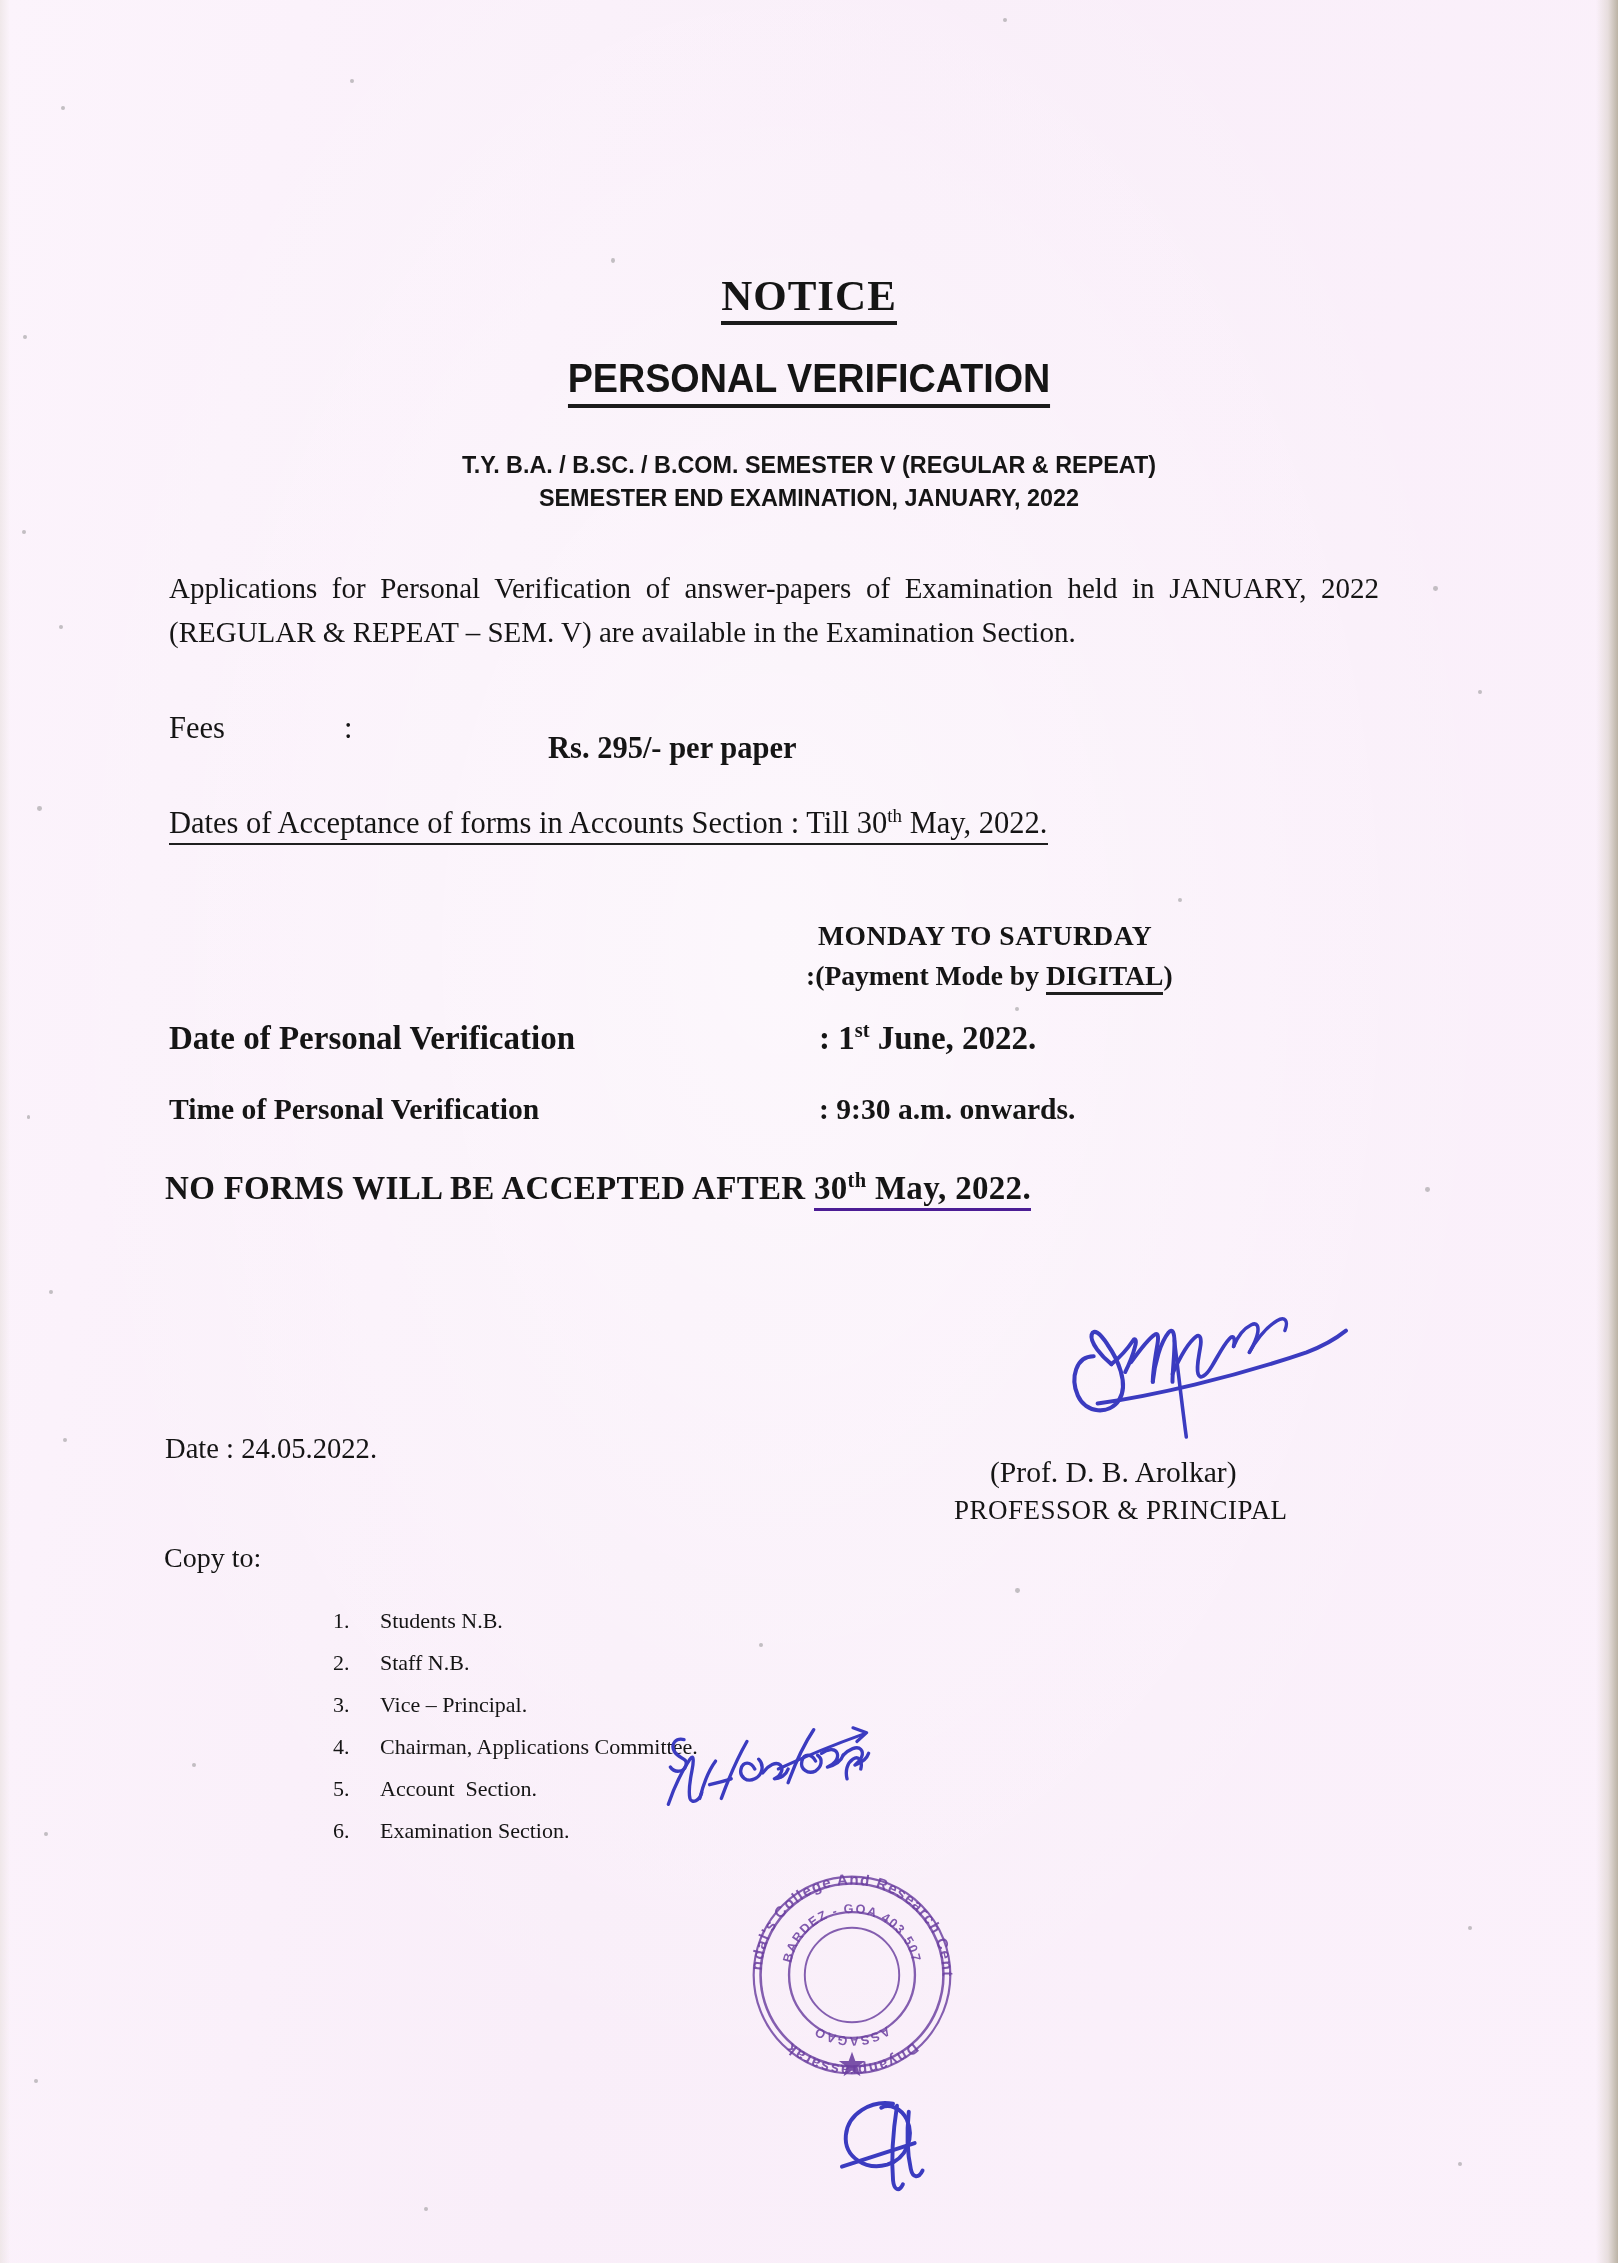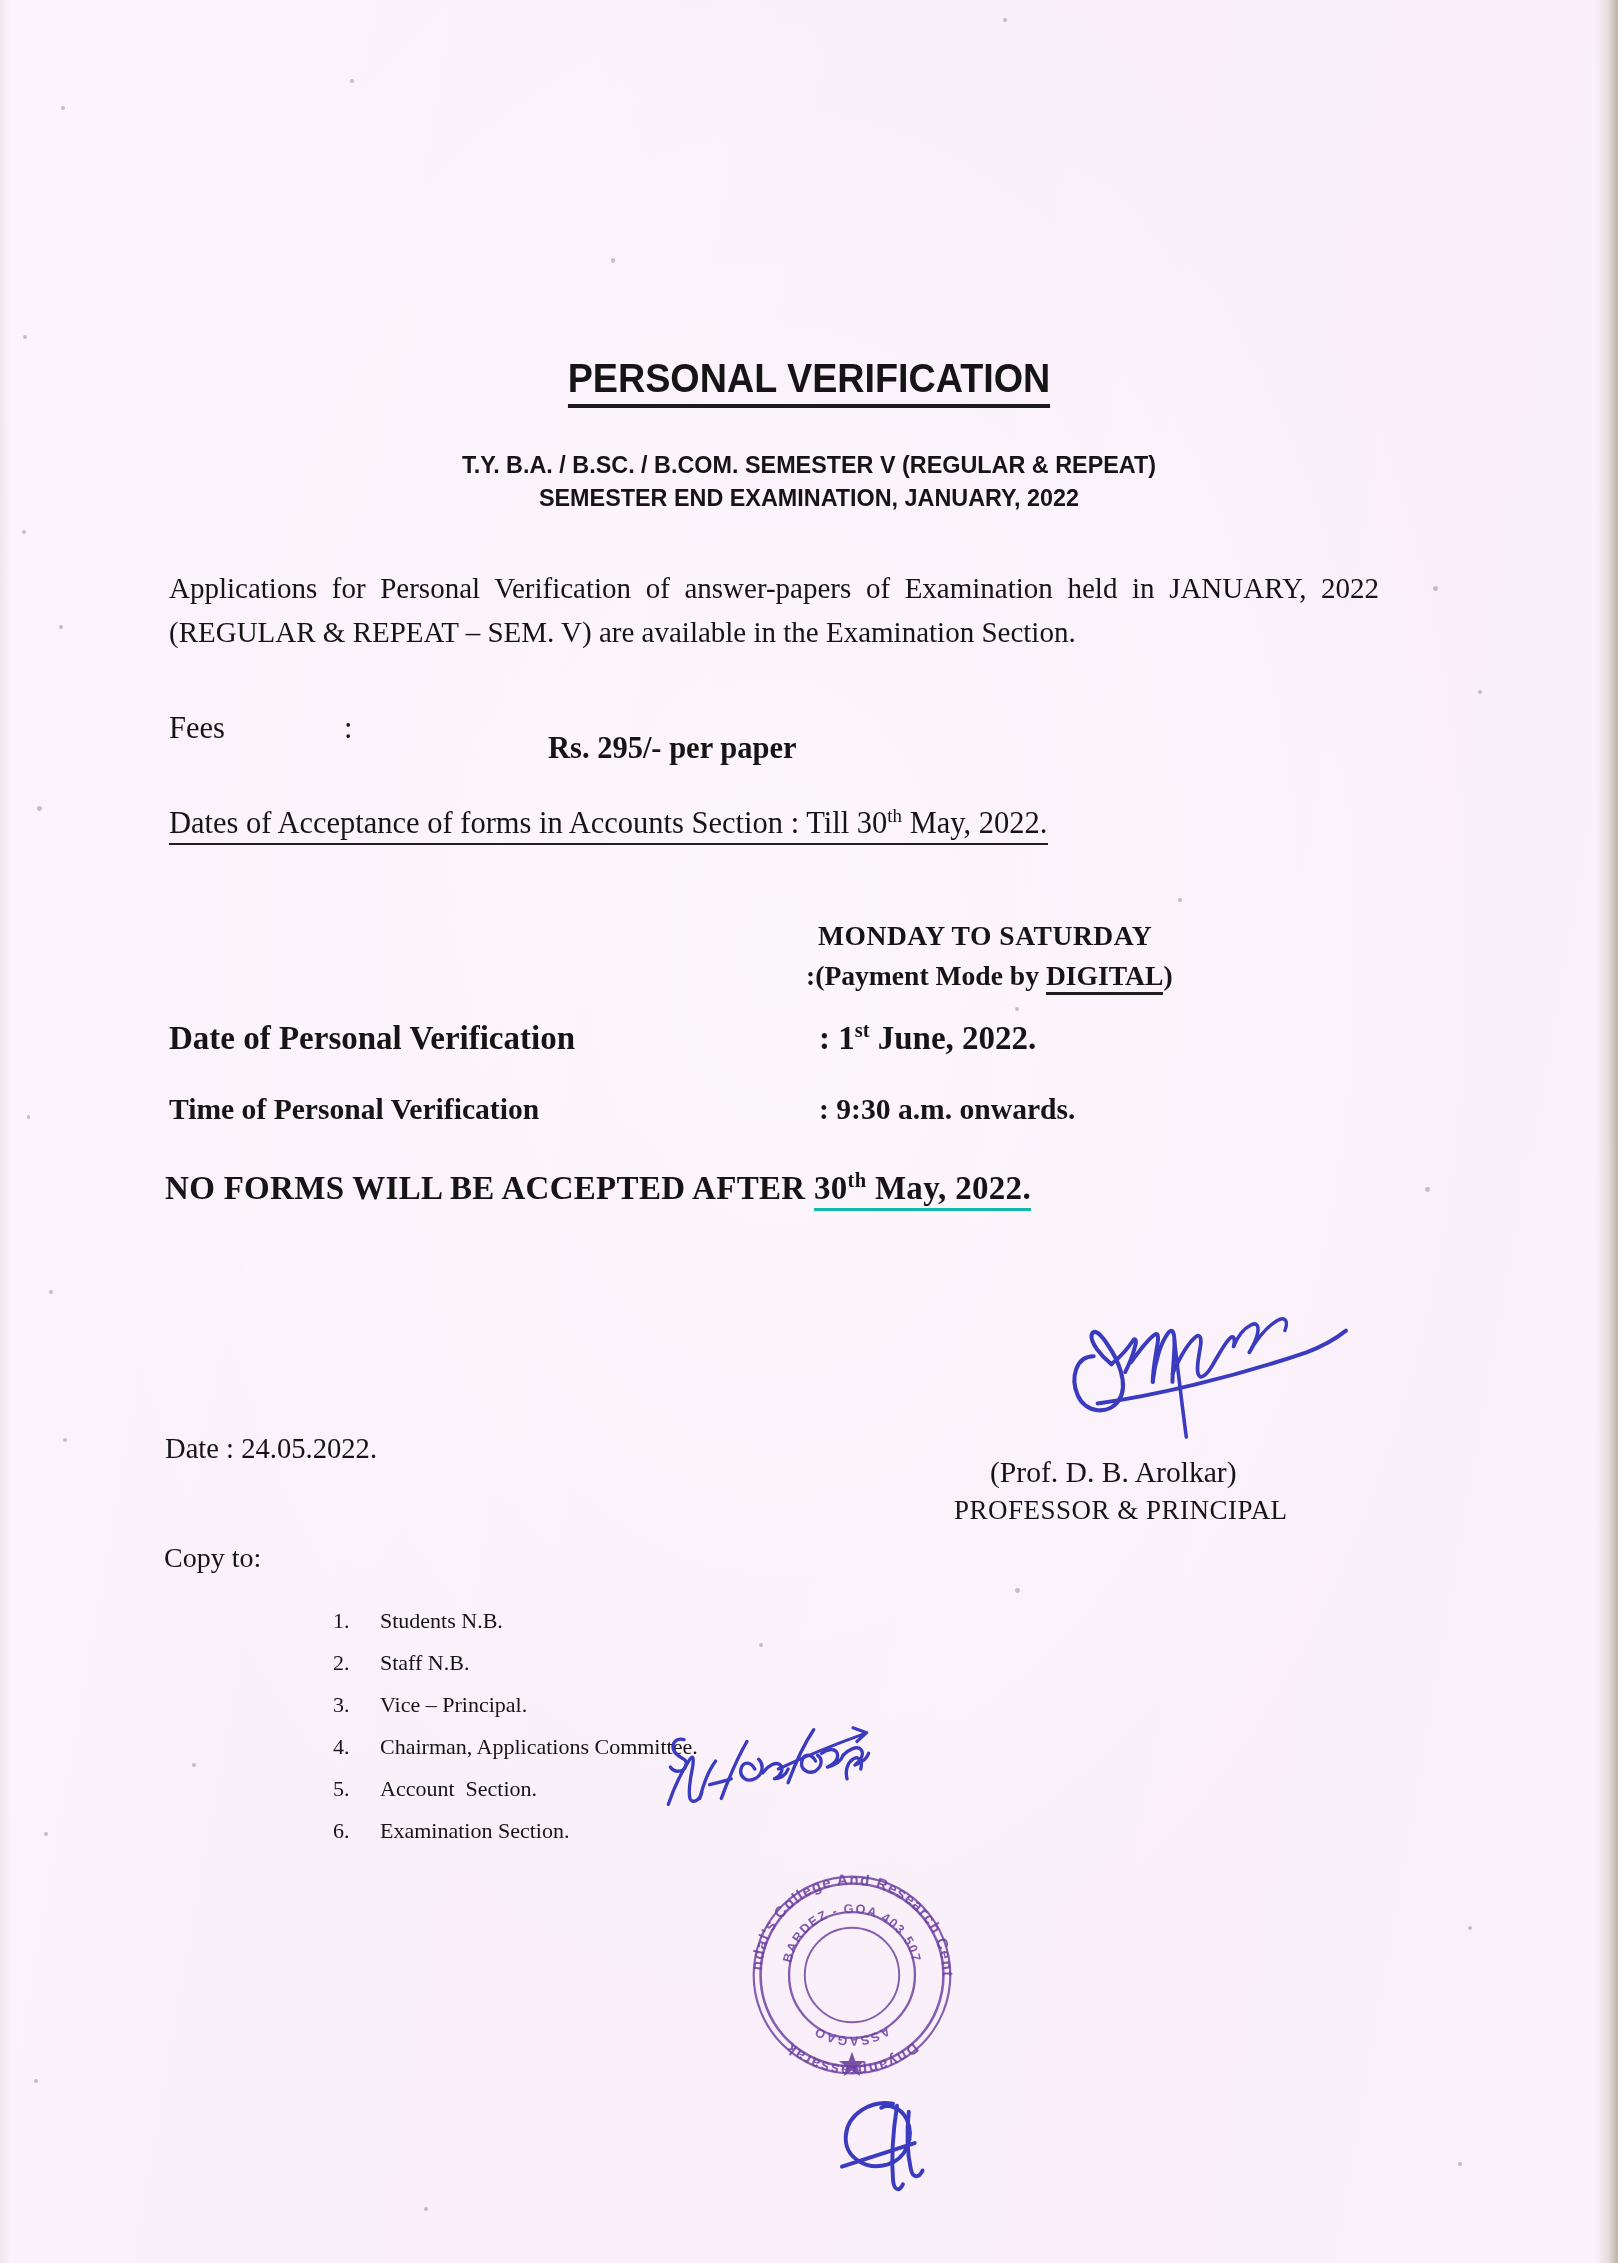--- a/index.html
+++ b/index.html
@@ -170,21 +170,21 @@
 
   
   .no-forms {
     position: absolute;
     top: 1170px;
     left: 165px;
     font-size: 33px;
     font-weight: 700;
     letter-spacing: 0.3px;
   }
-  .no-forms .u { border-bottom: 3px solid #14b8a6; padding-bottom: 2px; }
+  .no-forms .u { border-bottom: 3px solid #4c1d95; padding-bottom: 2px; }
 
   
   .sig-date {
     position: absolute;
     top: 1433px;
     left: 165px;
     font-size: 28.6px;
   }
   .sig-name {
     position: absolute;
@@ -293,20 +293,23 @@
   <div class="speck" style="top:1832px;left:44px;width:3.9px;height:3.9px;"></div>
   <div class="speck" style="top:1926px;left:1468px;width:3.9px;height:3.9px;"></div>
   <div class="speck" style="top:2079px;left:34px;width:3.9px;height:3.9px;"></div>
   <div class="speck" style="top:2162px;left:1458px;width:3.9px;height:3.9px;"></div>
   <div class="speck" style="top:2207px;left:424px;width:3.9px;height:3.9px;"></div>
   <div class="speck" style="top:1763px;left:192px;width:3.9px;height:3.9px;"></div>
   <div class="speck" style="top:79px;left:350px;width:3.9px;height:3.9px;"></div>
 
   <div class="content">
 
+    <div class="notice-title">
+      <span>NOTICE</span>
+    </div>
 
     <div class="pv-title">
       <span>PERSONAL  VERIFICATION</span>
     </div>
 
     <div class="course-lines">
       <div>T.Y. B.A. / B.SC. / B.COM. SEMESTER V (REGULAR &amp; REPEAT)</div>
       <div>SEMESTER END EXAMINATION, JANUARY, 2022</div>
     </div>
 

